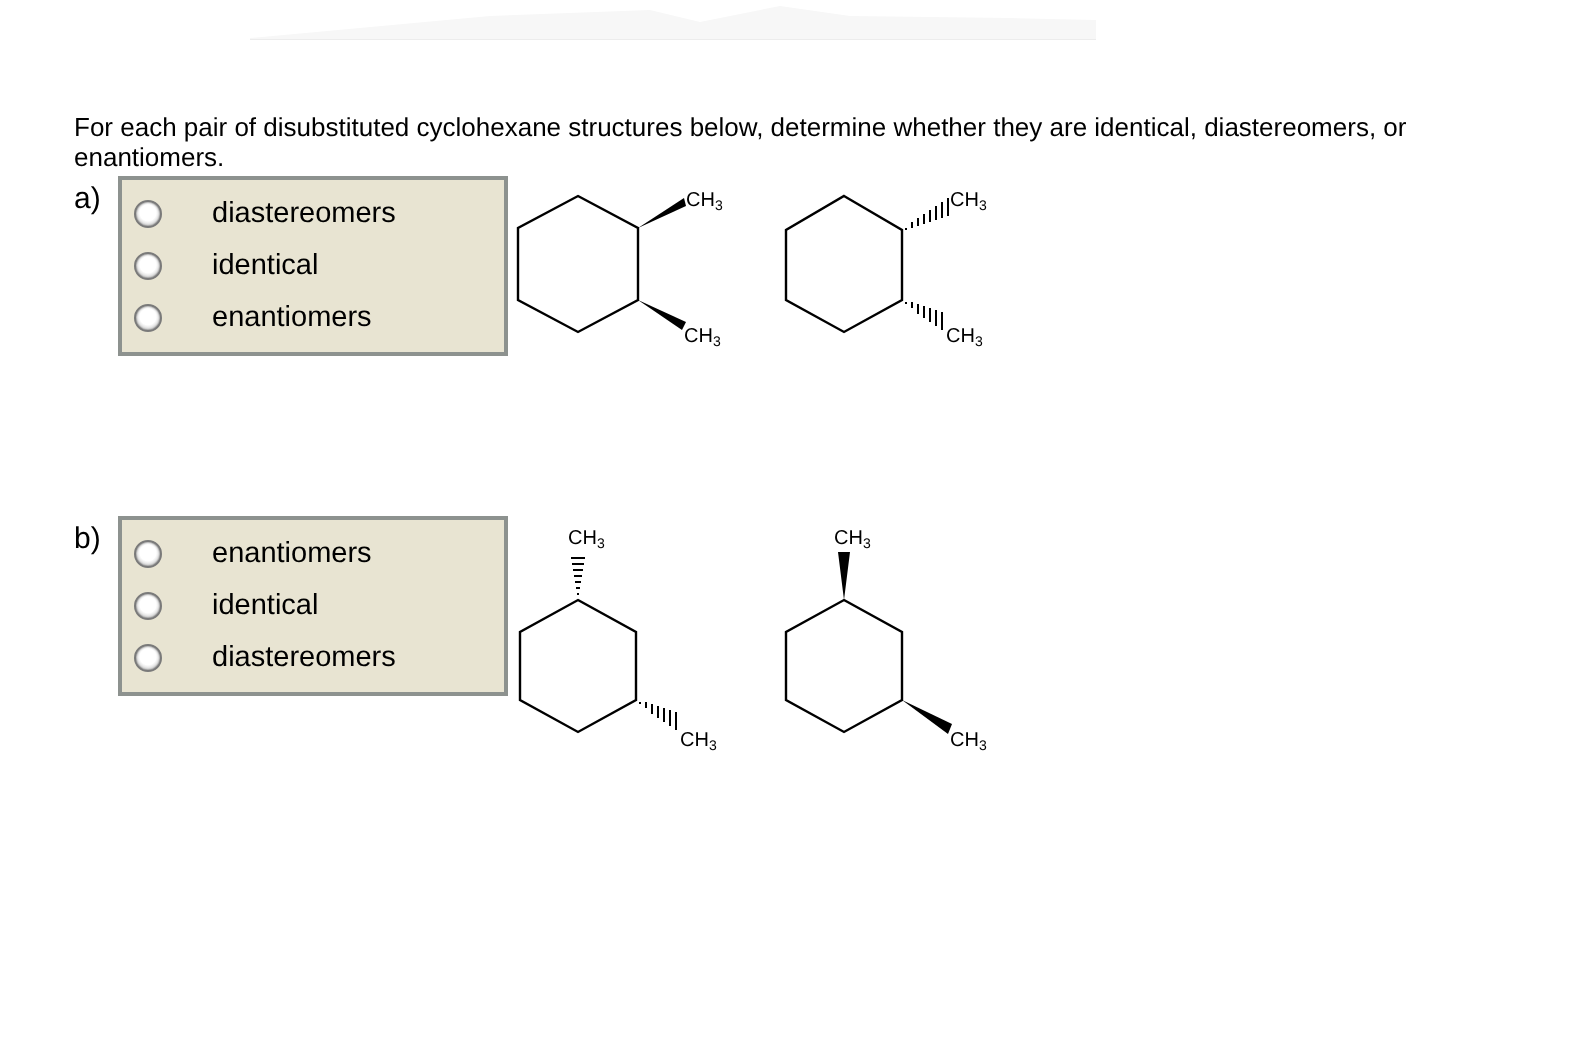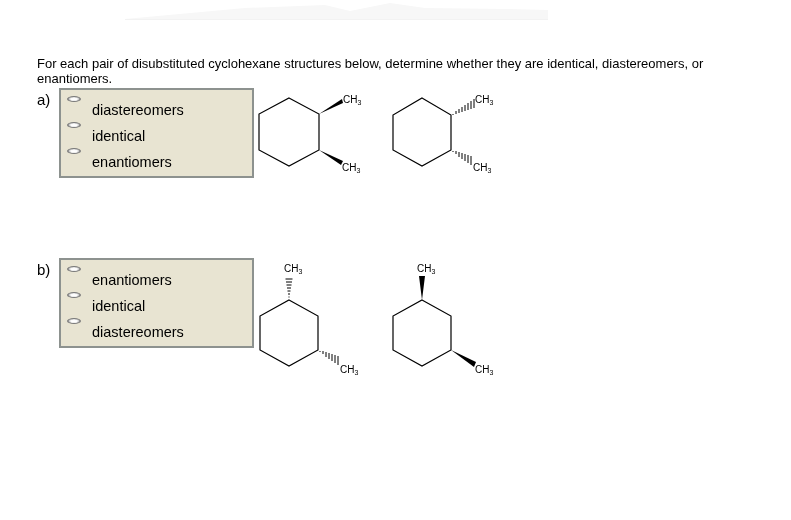--- a/index.html
+++ b/index.html
@@ -15,21 +15,21 @@
       font-size: 13px; line-height: 15px; margin-top: 20px;
     }
     .q-label {
       position: absolute; font-size: 15px;
     }
     .choice-box {
       position: absolute; left: 59px; width: 191px; height: 86px;
       background: #e8e4d2; border: 2px solid #8d928f; box-sizing: content-box;
     }
     .opt {
-      position: absolute; left: 6px; height: 22px; display: flex; cursor: pointer; flex-direction: column;
+      position: absolute; left: 6px; height: 22px; display: flex; align-items: center; cursor: pointer;
     }
     .radio {
       width: 14px; height: 14px; border-radius: 50%;
       background: radial-gradient(circle at 50% 45%, #ffffff 0%, #ffffff 45%, #d8d8d8 70%, #8e8e8e 100%);
       border: 1px solid #7a7a7a; box-sizing: border-box;
       box-shadow: inset 0 0 1px #555;
     }
     .opt-label { margin-left: 25px; font-size: 14.5px; }
     svg.mol { position: absolute; left: 0; top: 0; }
   </style>

